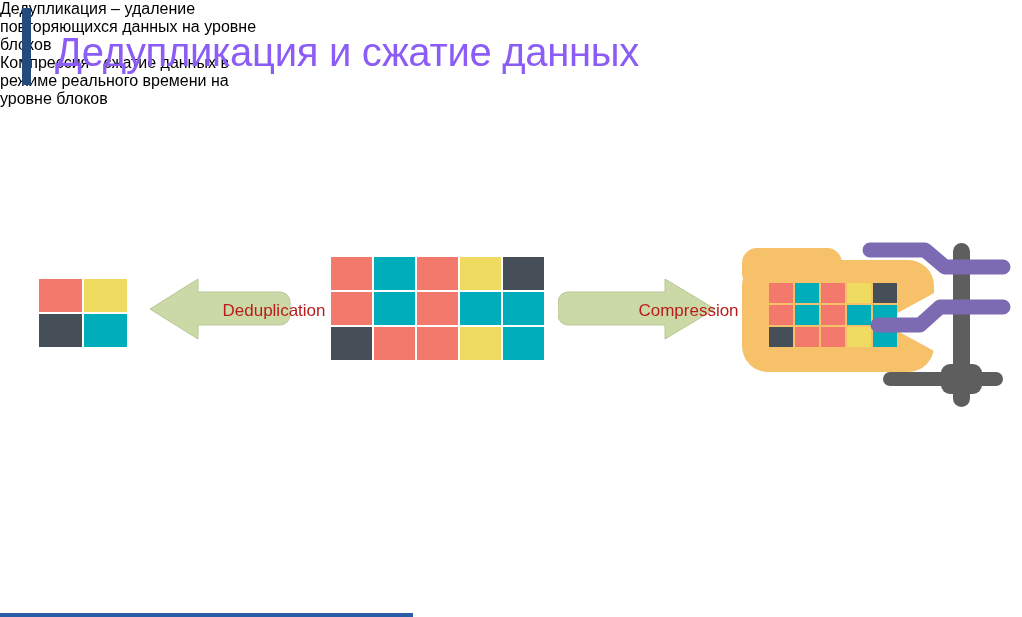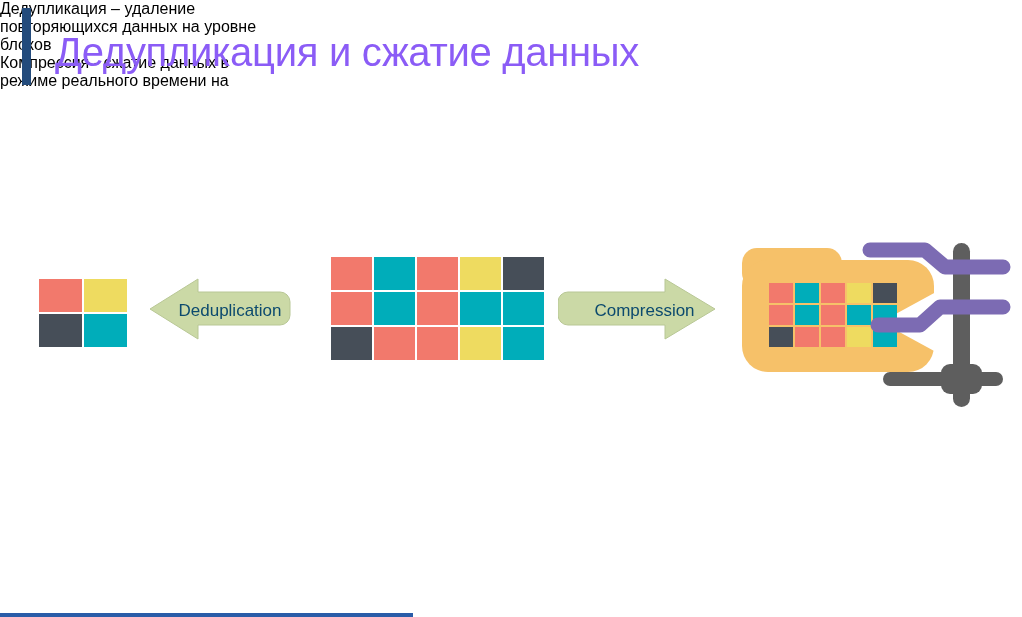--- a/index.html
+++ b/index.html
@@ -21,21 +21,21 @@
   .small-grid { left:39px; top:279px; grid-template-columns:repeat(2,43px); grid-auto-rows:33px; }
   .main-grid  { left:331px; top:257px; grid-template-columns:repeat(5,41px); grid-auto-rows:33px; }
   .cell { width:100%; height:100%; }
   .arrow { position:absolute; }
   .arrow-left  { left:150px; top:277px; width:145px; height:64px; }
   .arrow-right { left:558px; top:277px; width:157px; height:64px; }
   .arrow svg { position:absolute; left:0; top:0; }
   .arrow-label {
     position:absolute; top:15px; height:37px; display:flex;
     align-items:center; justify-content:center;
-    font-size:17px; color:#0c4a6e; white-space:nowrap;
+    font-size:17px; color:#b91c1c; white-space:nowrap;margin-left:44px;
   }
   .arrow-left  .arrow-label { left:30px; width:100px; }
   .arrow-right .arrow-label { left:24px; width:125px; }
   .folder-icon { position:absolute; left:735px; top:236px; width:285px; height:180px; }
   .caption {
     position:absolute; font-size:22px; color:#1a1a1a; line-height:47px;
   }
   .caption-left  { left:48px;  top:457px; }
   .caption-right { left:580px; top:457px; }
   .footer-line {
@@ -133,17 +133,18 @@
   <p class="caption caption-left">
     </p>
     <div>Дедупликация – удаление</div>
     <div>повторяющихся данных на уровне</div>
     <div>блоков</div>
   <p></p>
   <p class="caption caption-right">
     </p>
     <div>Компрессия - сжатие данных в</div>
     <div>режиме реального времени на</div>
+    <div>уровне блоков</div>
   <p></p>
 
   <div class="footer-line"></div>
 
 </div>
 
 </body></html>

